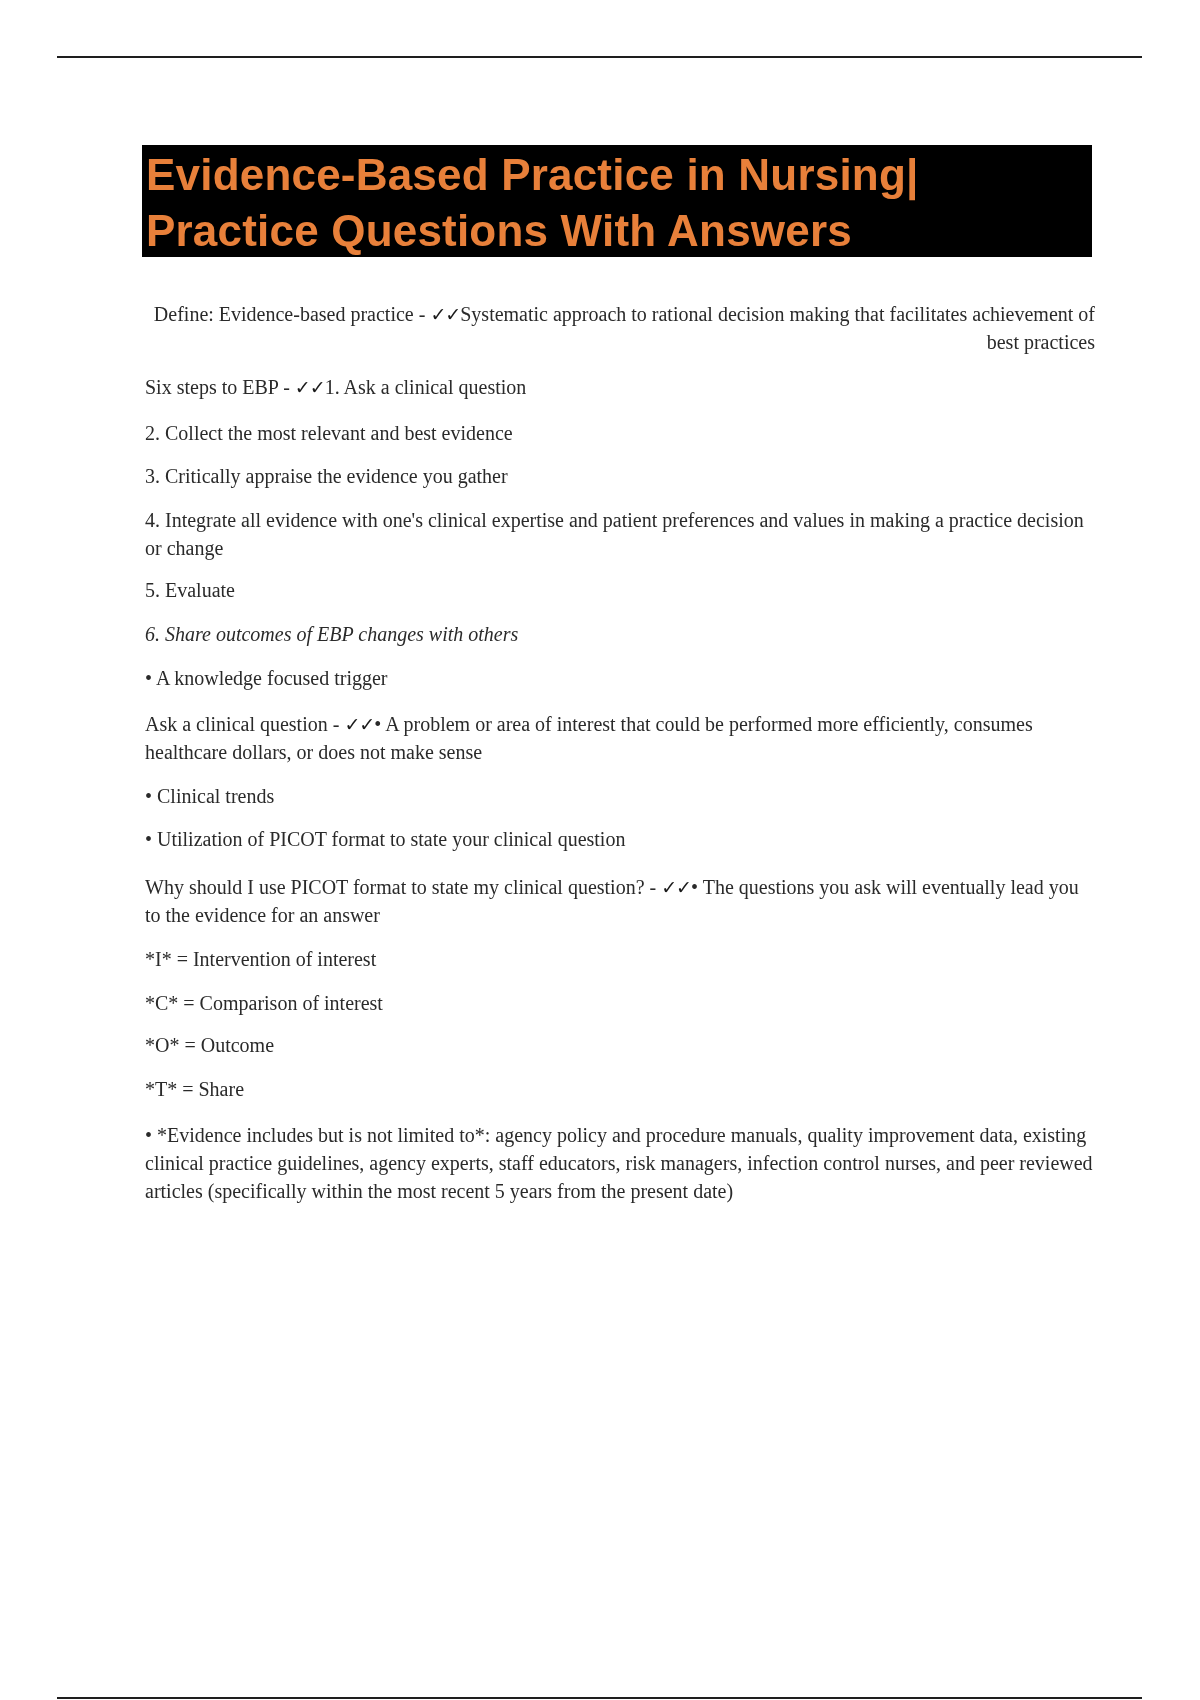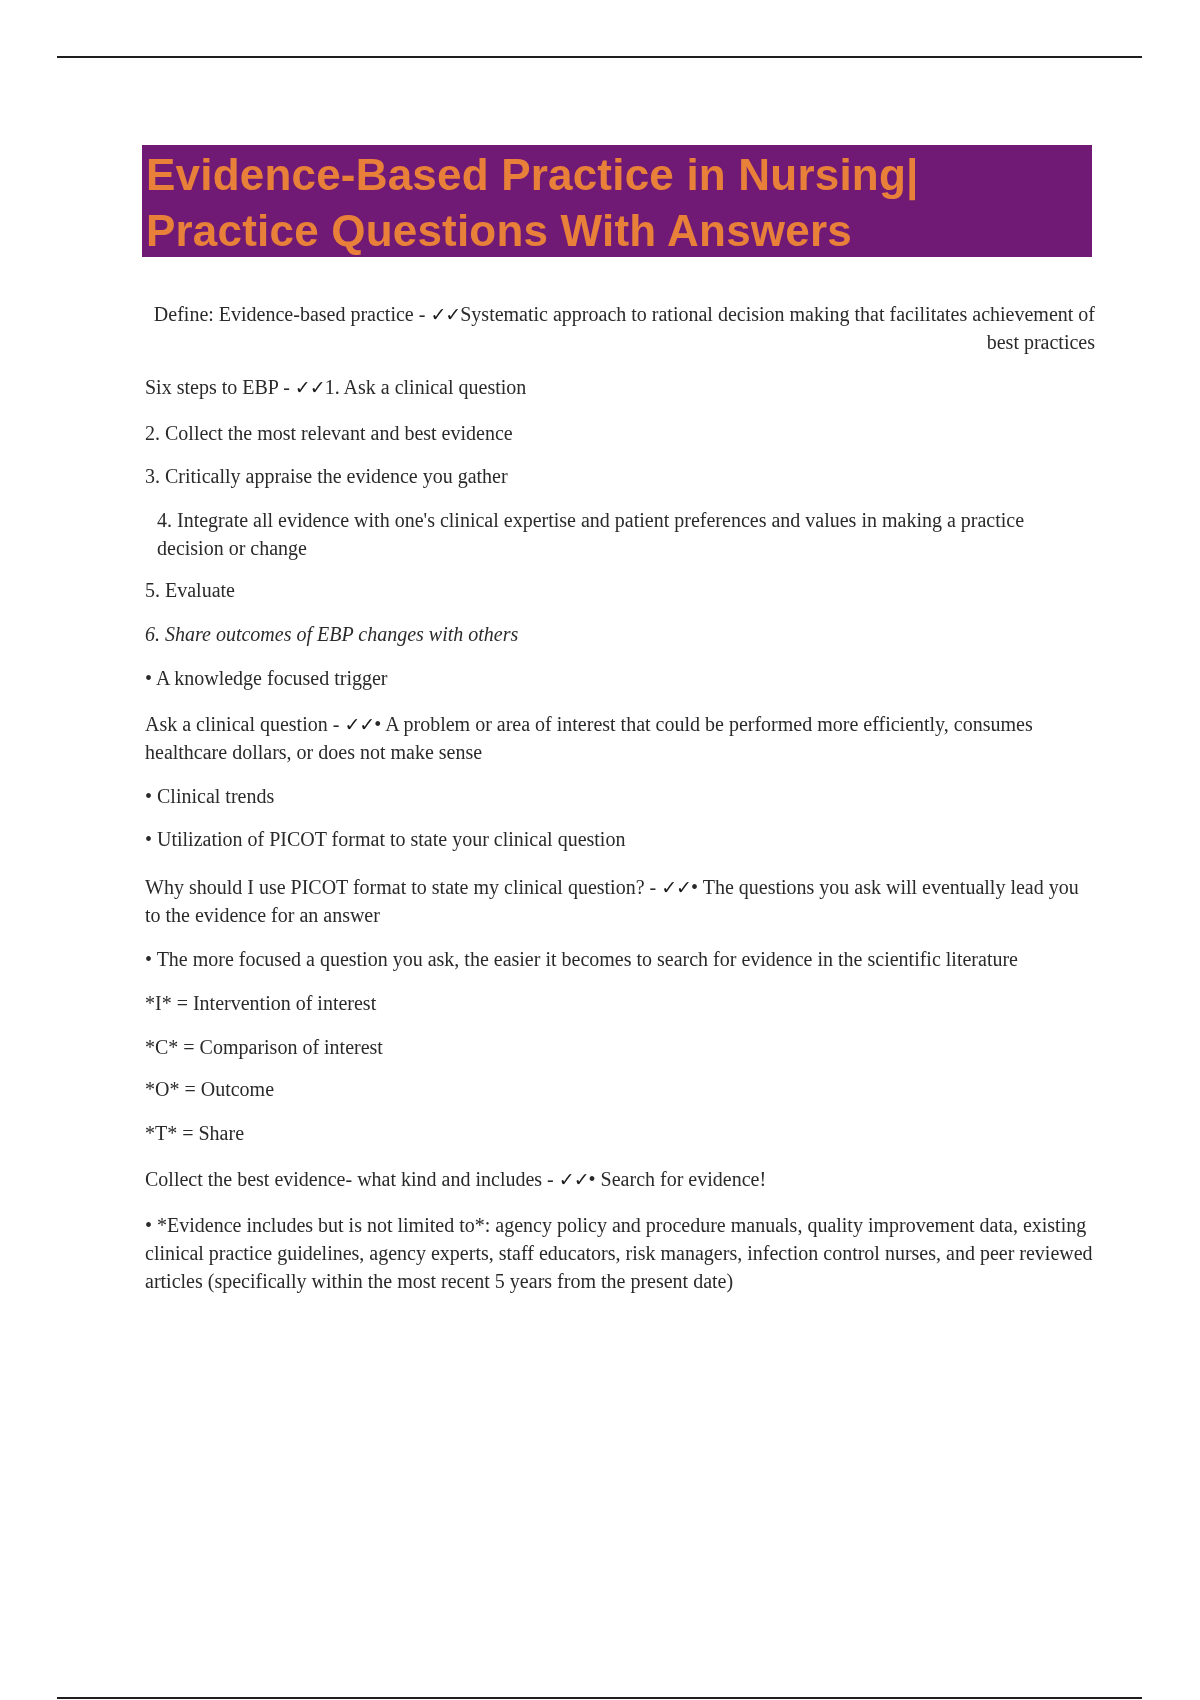--- a/index.html
+++ b/index.html
@@ -24,21 +24,21 @@
     }
     .rule.top { top: 56px; }
     .rule.bottom { top: 1697px; }
 
     .title-box {
       position: absolute;
       left: 142px;
       top: 145px;
       width: 950px;
       height: 112px;
-      background: #701a75;
+      background: #000000;
     }
     .title {
       margin: 0;
       padding: 2px 0 0 4px;
       font-family: "Liberation Sans", sans-serif;
       font-weight: bold;
       font-size: 44px;
       line-height: 56px;
       color: #e8803a;
       letter-spacing: 0.2px;
@@ -79,40 +79,36 @@
 
   <p class="para" style="margin-top:0;text-align:right;">
     <span>Define: Evidence-based practice - </span><span class="check">✓✓</span><span>Systematic approach to rational decision making that facilitates achievement of best practices</span>
   </p>
 
   <p class="para" style="margin-top:17px;">
     <span>Six steps to EBP - </span><span class="check">✓✓</span><span>1. Ask a clinical question</span>
   </p>
   <p class="para" style="margin-top:18px;">2. Collect the most relevant and best evidence</p>
   <p class="para" style="margin-top:15px;">3. Critically appraise the evidence you gather</p>
-  <p class="para" style="margin-top:16px;margin-left:12px;">4. Integrate all evidence with one's clinical expertise and patient preferences and values in making a practice decision or change</p>
+  <p class="para" style="margin-top:16px;">4. Integrate all evidence with one's clinical expertise and patient preferences and values in making a practice decision or change</p>
   <p class="para" style="margin-top:14px;">5. Evaluate</p>
   <p class="para" style="margin-top:16px;font-style:italic;">6. Share outcomes of EBP changes with others</p>
 
   <p class="para" style="margin-top:16px;">• A knowledge focused trigger</p>
   <p class="para" style="margin-top:18px;">
     <span>Ask a clinical question - </span><span class="check">✓✓</span><span>• A problem or area of interest that could be performed more efficiently, consumes healthcare dollars, or does not make sense</span>
   </p>
   <p class="para" style="margin-top:16px;">• Clinical trends</p>
   <p class="para" style="margin-top:15px;">• Utilization of PICOT format to state your clinical question</p>
 
   <p class="para" style="margin-top:20px;">
     <span>Why should I use PICOT format to state my clinical question? - </span><span class="check">✓✓</span><span>• The questions you ask will eventually lead you to the evidence for an answer</span>
   </p>
-  <p class="para" style="margin-top:16px;">• The more focused a question you ask, the easier it becomes to search for evidence in the scientific literature</p>
 
   <p class="para" style="margin-top:16px;">*I* = Intervention of interest</p>
   <p class="para" style="margin-top:16px;">*C* = Comparison of interest</p>
   <p class="para" style="margin-top:14px;">*O* = Outcome</p>
   <p class="para" style="margin-top:16px;">*T* = Share</p>
 
-  <p class="para" style="margin-top:18px;">
-    <span>Collect the best evidence- what kind and includes - </span><span class="check">✓✓</span><span>• Search for evidence!</span>
-  </p>
   <p class="para" style="margin-top:18px;">• *Evidence includes but is not limited to*: agency policy and procedure manuals, quality improvement data, existing clinical practice guidelines, agency experts, staff educators, risk managers, infection control nurses, and peer reviewed articles (specifically within the most recent 5 years from the present date)</p>
 </div>
 
 <div class="rule bottom"></div>
 
 </body></html>

